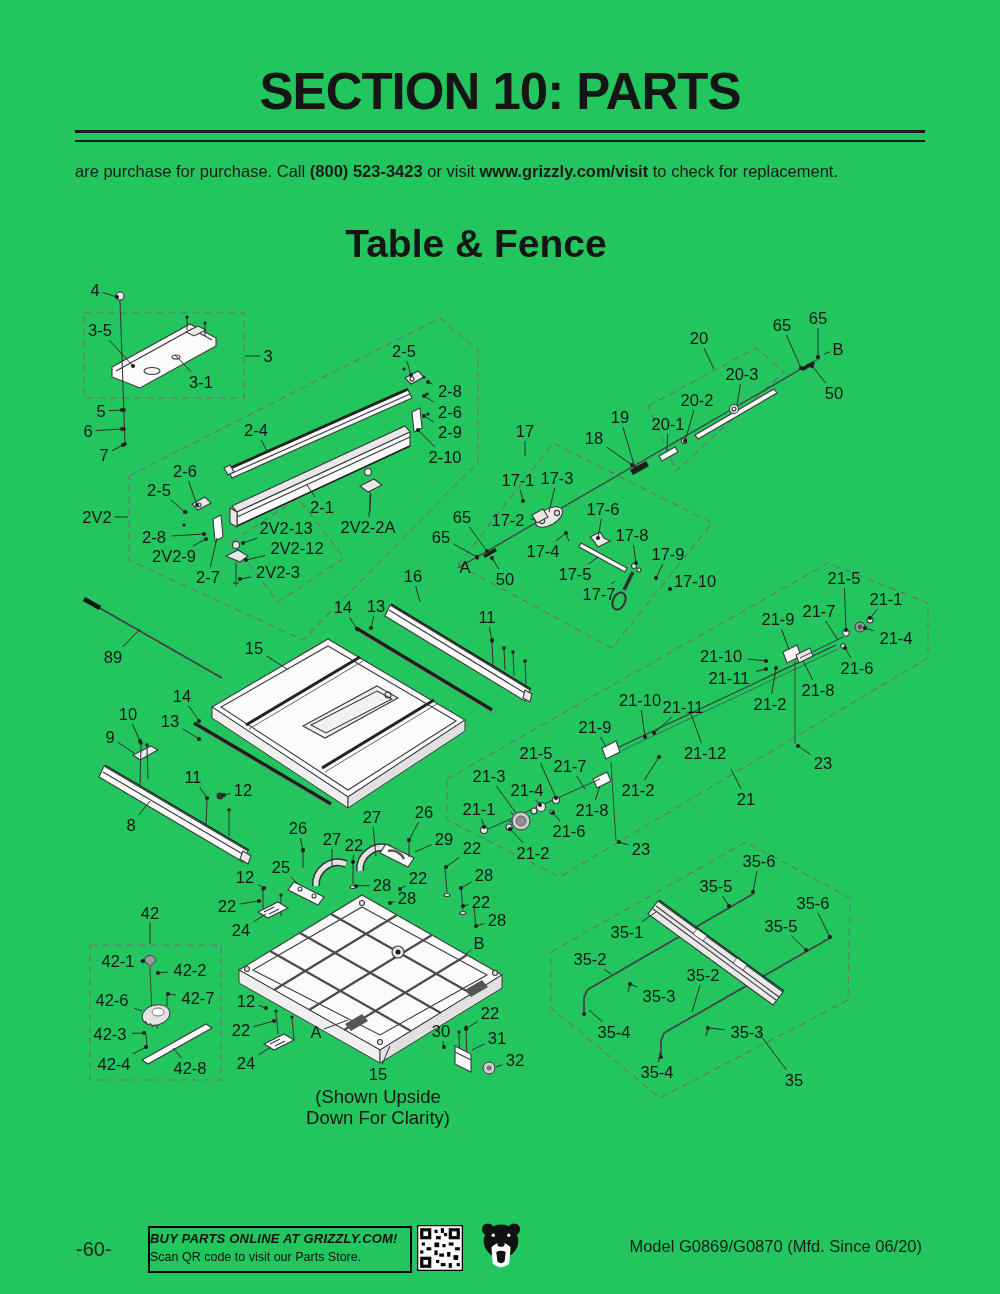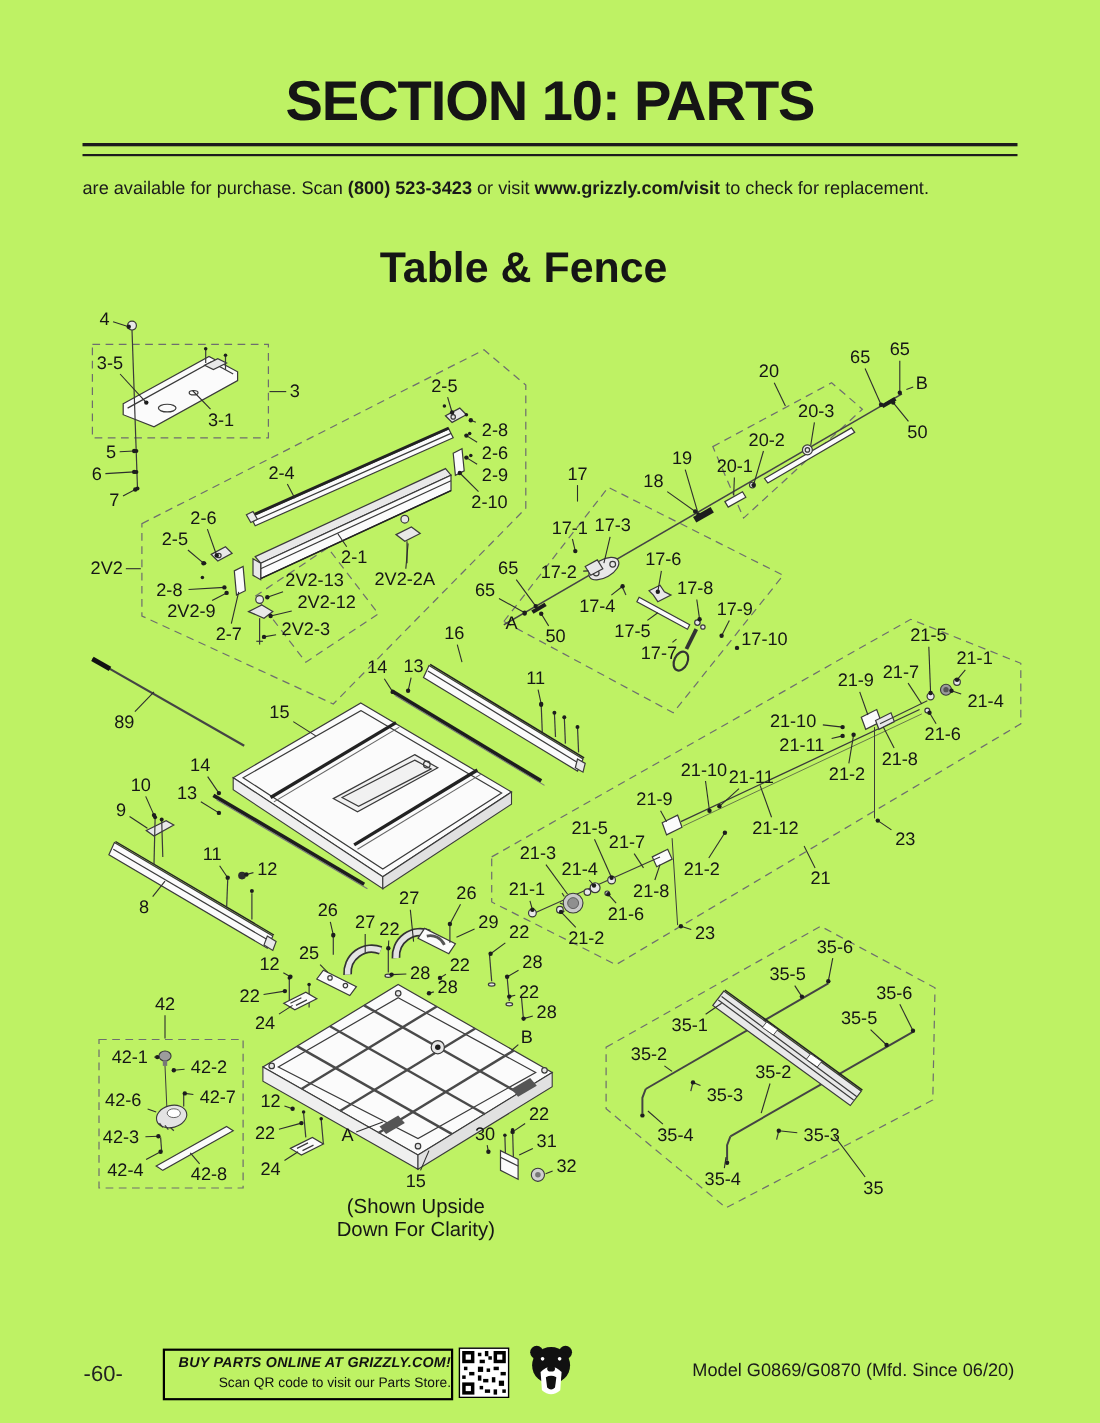--- a/index.html
+++ b/index.html
@@ -1,16 +1,16 @@
 <!DOCTYPE html>
 <html><head>
 <meta charset="utf-8">
 <style>
   html,body{margin:0;padding:0;background:#fff;}
-  #page{position:relative;width:1000px;height:1294px;background:#bef264;overflow:hidden;
+  #page{position:relative;width:1000px;height:1294px;background:#22c55e;overflow:hidden;
         font-family:"Liberation Sans",sans-serif;color:#111;}
   #sec-title{position:absolute;top:62px;left:0;width:1000px;text-align:center;
         font-size:51px;font-weight:700;letter-spacing:-1px;color:#151515;}
   #rule{position:absolute;top:130px;left:75px;width:850px;height:7px;
         border-top:3px solid #1c1c1c;border-bottom:2px solid #1c1c1c;}
   #intro{position:absolute;top:160px;left:75px;width:850px;font-size:16.5px;
         line-height:23px;color:#1a1a1a;}
   #intro .j{text-align:justify;text-align-last:justify;}
   #diag-title{position:absolute;top:222px;left:0;width:952px;text-align:center;
         font-size:39px;font-weight:700;color:#151515;}
@@ -19,36 +19,36 @@
   text.cap{font-size:18.5px;}
   .dash{fill:none;stroke:#6e6e6e;stroke-width:1.1;stroke-dasharray:7 5;}
   .ln{stroke:#3a3a3a;stroke-width:1.1;fill:none;}
   .pt{fill:#fbfbfb;stroke:#3a3a3a;stroke-width:1.1;}
   .gr{fill:#e8e8e8;stroke:#3a3a3a;stroke-width:1.1;}
   .dk{fill:#1d1d1d;stroke:none;}
   .lead{stroke:#2d2d2d;stroke-width:1;}
   
   #foot-page{position:absolute;top:1238px;left:76px;font-size:20px;color:#222;}
   #buy-box{position:absolute;top:1226px;left:148px;width:260px;height:40px;
-        border:2px solid #000;text-align:right;padding-top:3px;}
+        border:2px solid #000;text-align:left;padding-top:3px;}
   #buy-box .l1{font-size:13px;font-weight:700;font-style:italic;letter-spacing:0.2px;}
   #buy-box .l2{font-size:12.5px;margin-top:4px;}
   #qr{position:absolute;top:1225px;left:417px;}
   #bear{position:absolute;top:1221px;left:477px;}
   #foot-model{position:absolute;top:1237px;right:78px;font-size:16.5px;color:#1a1a1a;text-align:right;}
 </style>
 </head>
 <body>
 
 <div id="page">
 
   <div id="sec-title">SECTION 10: PARTS</div>
   <div id="rule"></div>
   <div id="intro">
-    <div><span>are available for purchase. Scan </span><b>(800) 523-3423</b><span> or visit </span><b>www.grizzly.com/visit</b><span> to check for replacement.</span></div>
+    <div><span>are purchase for purchase. Call </span><b>(800) 523-3423</b><span> or visit </span><b>www.grizzly.com/visit</b><span> to check for replacement.</span></div>
   </div>
   <div id="diag-title">Table &amp; Fence</div>
 
   <svg id="diagram" width="1000" height="1294" viewBox="0 0 1000 1294">
 
     <g>
       <rect class="dash" x="84" y="313" width="160" height="85"></rect>
       <polygon class="dash" points="129,476 440,318 478,350 478,462 303,640 129,560"></polygon>
       <polygon class="dash" points="232,542 298,498 344,558 278,602"></polygon>
       <polygon class="dash" points="458,565 553,443 712,523 612,648"></polygon>

